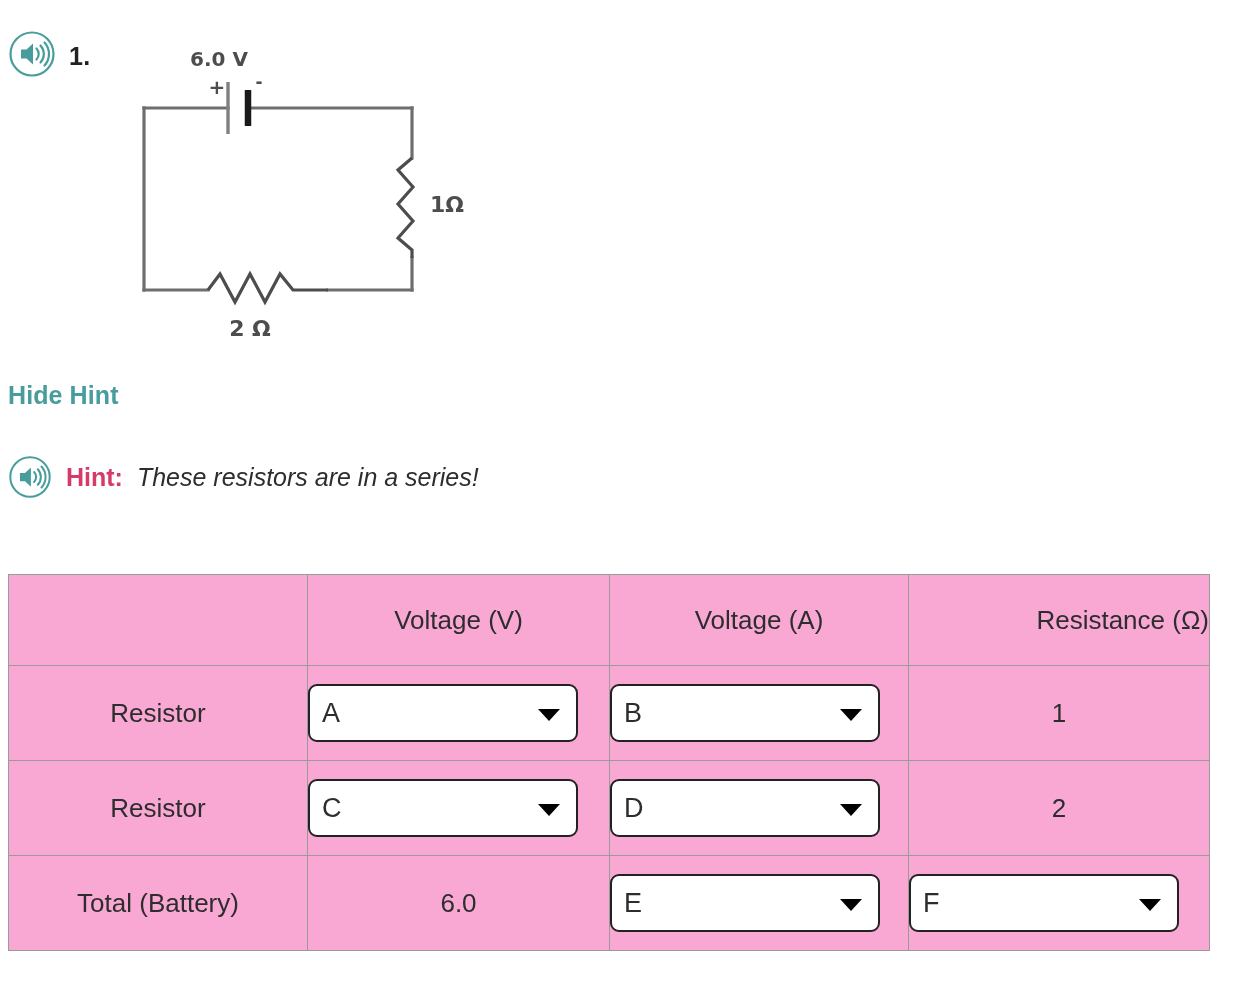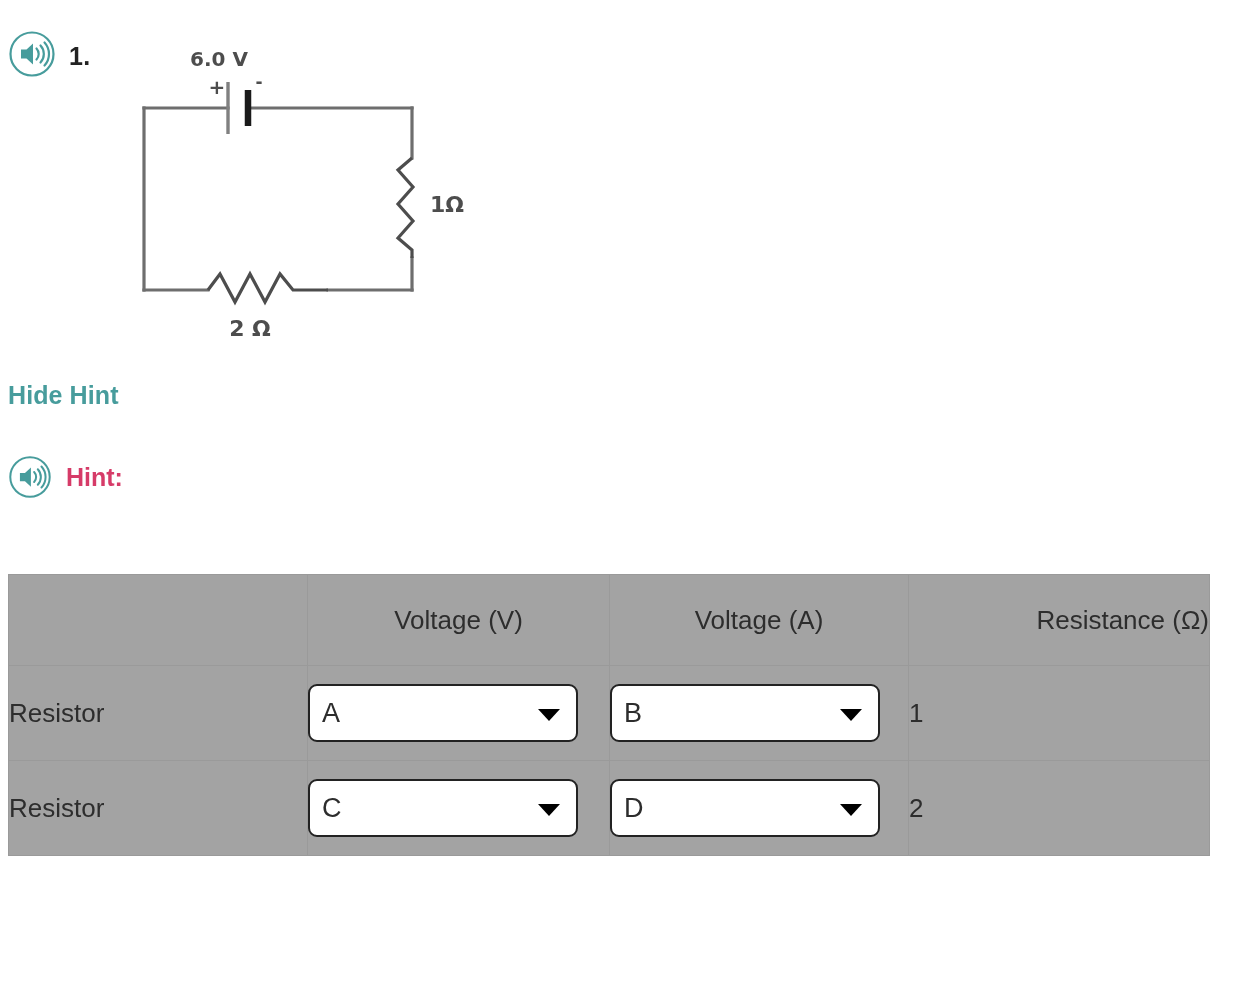--- a/index.html
+++ b/index.html
@@ -106,37 +106,37 @@
     border-collapse: collapse;
     table-layout: fixed;
   }
 
   #values-table td,
   #values-table th {
     border: 1px solid #9a9a9a;
     padding: 0;
     vertical-align: middle;
     font-weight: 400;
-    background: #a3a3a3;
+    background: #f9a8d4;
   }
 
   .col-label  { width: 299px; }
   .col-volt   { width: 302px; }
   .col-curr   { width: 299px; }
   .col-res    { width: 301px; }
 
   thead th {
     height: 90px;
     font-size: 26px;
     color: #2d2d2d;
   }
   th.th-center { text-align: center; }
   th.th-left   { text-align: right; padding-left: 16px; }
 
-  tbody tr { height: 95px; }
+  tbody tr { height: 95px; text-align: center; }
   tbody td.cell-label {
     font-size: 26px;
     padding-left: 18px;
     color: #2d2d2d;
   }
   tbody td.cell-static {
     font-size: 26px;
     padding-left: 18px;
     color: #2d2d2d;
   }
@@ -233,20 +233,21 @@
   <span id="hint-speaker">
     <svg class="speaker-icon" width="44" height="44" viewBox="0 0 48 48" aria-hidden="true">
       <circle cx="24" cy="24" r="21.5" fill="none" stroke="#479c9c" stroke-width="2.2"></circle>
       <path d="M13 19.5 h5.5 L25 13.5 v21 L18.5 28.5 H13 z" fill="#479c9c"></path>
       <path d="M28.5 18.5 a8 8 0 0 1 0 11" fill="none" stroke="#479c9c" stroke-width="2.2" stroke-linecap="round"></path>
       <path d="M32.5 15.5 a12.5 12.5 0 0 1 0 17" fill="none" stroke="#479c9c" stroke-width="2.2" stroke-linecap="round"></path>
       <path d="M36.5 12.5 a17 17 0 0 1 0 23" fill="none" stroke="#479c9c" stroke-width="2.2" stroke-linecap="round"></path>
     </svg>
   </span>
   <span id="hint-label">Hint:</span>
+  <span id="hint-text">These resistors are in a series!</span>
 </div>
 
 <table id="values-table">
   <colgroup>
     <col class="col-label">
       <col class="col-volt">
       <col class="col-curr">
       <col class="col-res">
   </colgroup>
   <thead>
@@ -286,14 +287,30 @@
       </td>
       <td class="cell-select">
         <div class="dropdown">
           <span class="dd-value">D</span>
           <span class="dd-arrow"></span>
         </div>
       </td>
       <td class="cell-static">2</td>
     </tr>
 
+    <tr>
+      <td class="cell-label">Total (Battery)</td>
+      <td class="cell-static">6.0</td>
+      <td class="cell-select">
+        <div class="dropdown">
+          <span class="dd-value">E</span>
+          <span class="dd-arrow"></span>
+        </div>
+      </td>
+      <td class="cell-select">
+        <div class="dropdown">
+          <span class="dd-value">F</span>
+          <span class="dd-arrow"></span>
+        </div>
+      </td>
+    </tr>
   </tbody>
 </table>
 
 </body></html>

